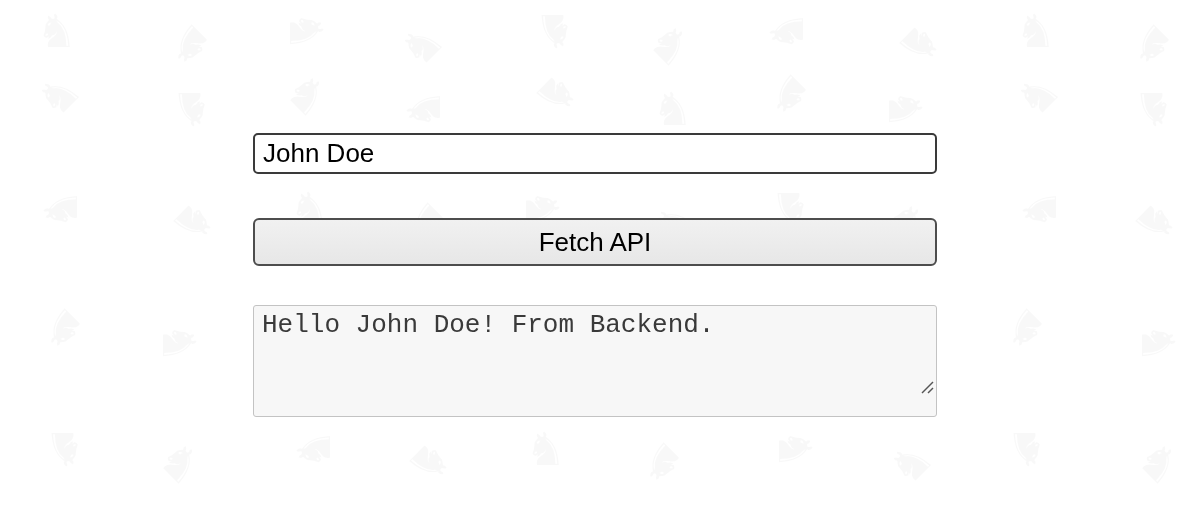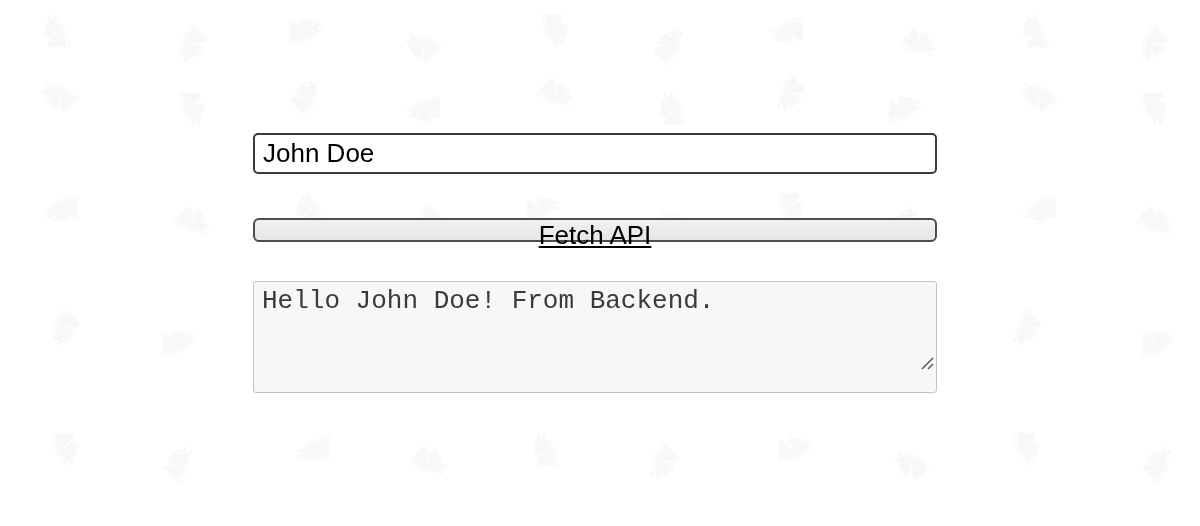--- a/index.html
+++ b/index.html
@@ -46,31 +46,30 @@
     font-size: 26px;
     color: #000000;
     background: #ffffff;
     outline: none;
   }
   #fetch-button {
     box-sizing: border-box;
     display: block;
     margin-top: 44px;
     width: 684px;
-    height: 24px;
+    height: 48px;
     border: 2px solid #4d4d4d;
     border-radius: 6px;
     background: linear-gradient(#f1f1f1, #e7e7e7);
     font-family: "Liberation Sans", sans-serif;
     font-size: 26px;
     color: #000000;
     text-align: center;
     cursor: pointer;
     padding: 0;
-    text-decoration: underline;
   }
   #textarea-wrap {
     position: relative;
     margin-top: 39px;
     width: 684px;
     height: 92px;
   }
   #response-textarea {
     box-sizing: border-box;
     display: block;

